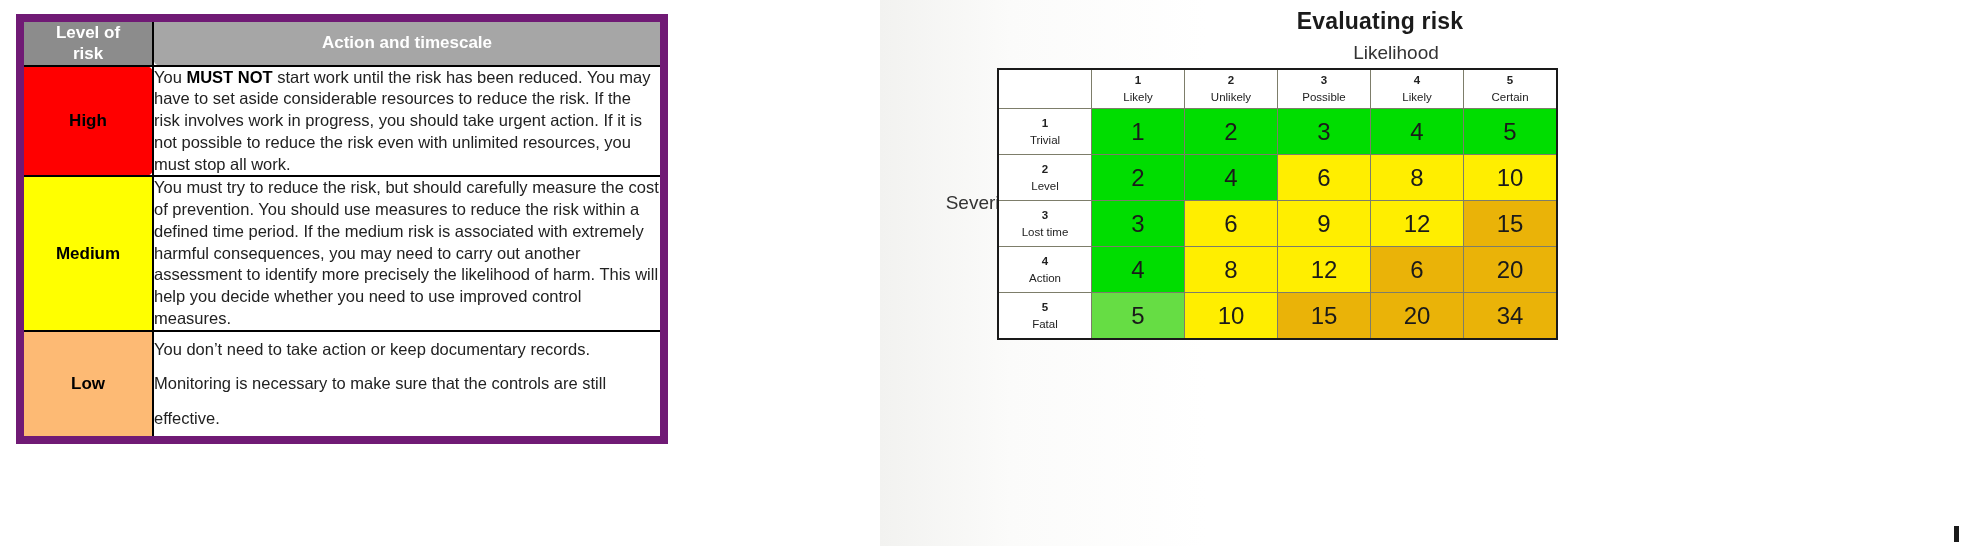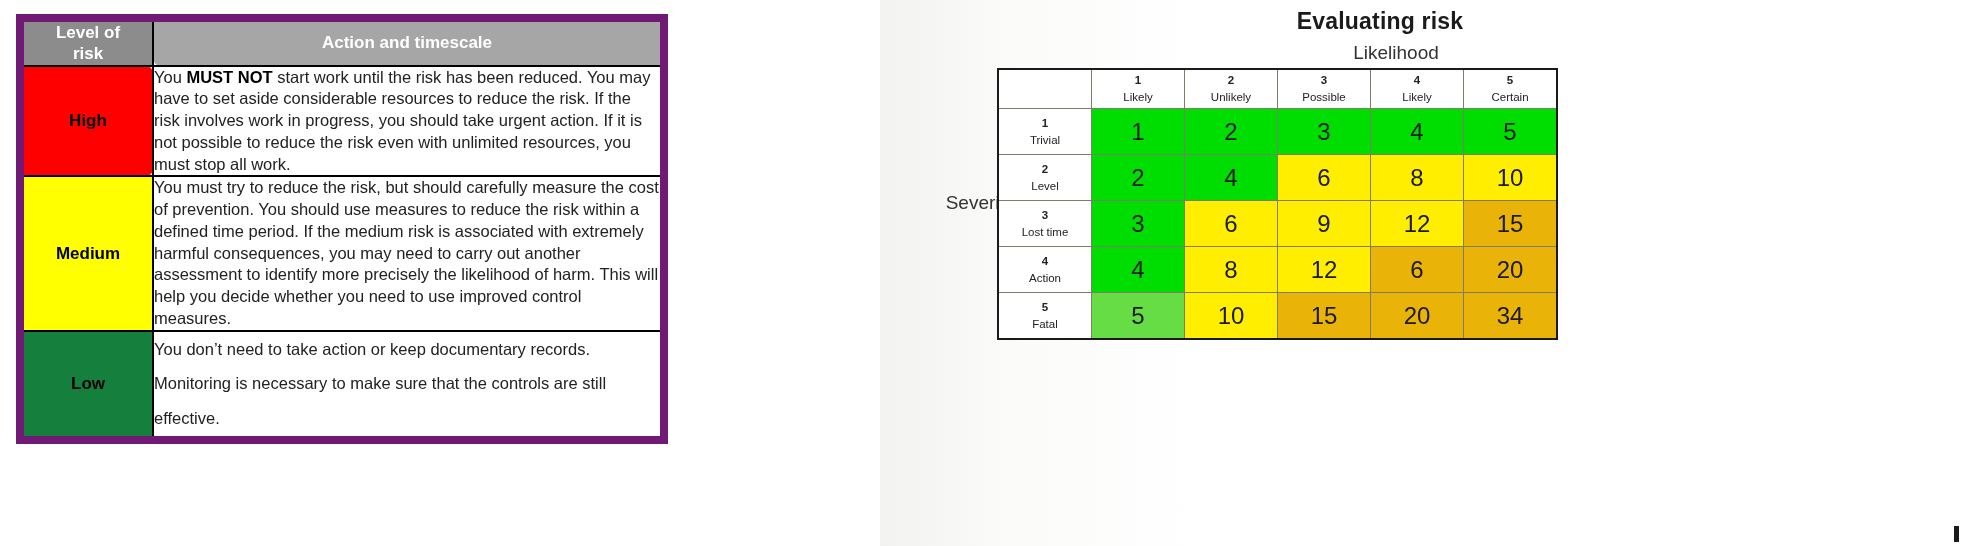--- a/index.html
+++ b/index.html
@@ -24,21 +24,21 @@
   }
   .th-action{
     background:#a6a6a6;color:#ffffff;font-weight:bold;font-size:17px;
     text-align:center;padding:8px 0;border-radius:8px;
   }
   .level-cell{
     text-align:center;font-weight:bold;font-size:17px;color:#000;
   }
   .lvl-high{background:#ff0000;border-radius:7px;}
   .lvl-medium{background:#ffff00;}
-  .lvl-low{background:#15803d;}
+  .lvl-low{background:#fdba74;}
   .action-cell{
     background:#ffffff;color:#222;font-size:16.5px;line-height:1.32;
     padding:12px 10px 12px 14px;text-align:left;margin-left:35px;
   }
   .action-cell.low-cell{line-height:2.1;padding-top:14px;padding-bottom:14px;}
   .action-cell b{font-weight:bold;color:#000;}
 
   
   #evaluating-risk-panel{
     position:absolute;left:880px;top:0px;width:1089px;height:546px;

